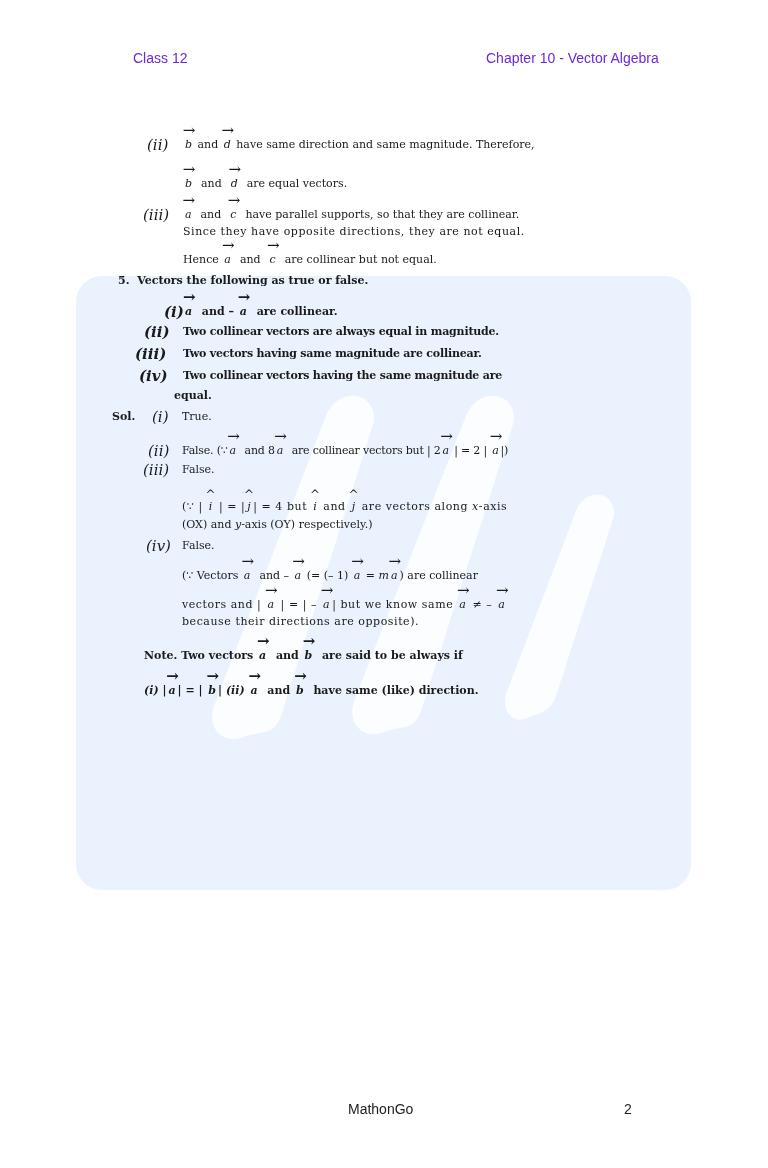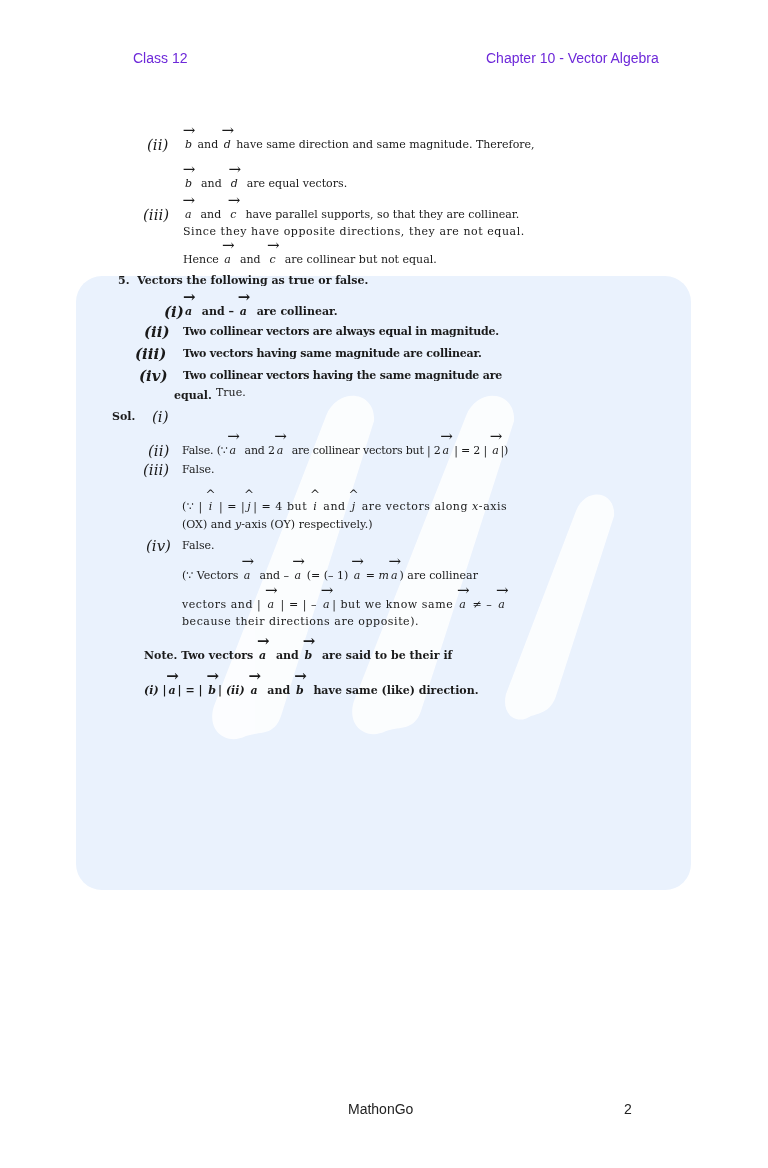--- a/index.html
+++ b/index.html
@@ -102,27 +102,27 @@
   <span class="lbl b" style="left:144px; top:323px;">(ii)</span>
   <div class="line b tight" style="left:183px; top:323px;">Two collinear vectors are always equal in magnitude.</div>
   <span class="lbl b" style="left:135px; top:345px;">(iii)</span>
   <div class="line b tight" style="left:183px; top:345px;">Two vectors having same magnitude are collinear.</div>
   <span class="lbl b" style="left:139px; top:367px;">(iv)</span>
   <div class="line b tight" style="left:183px; top:367px;">Two collinear vectors having the same magnitude are</div>
   <div class="line b" style="left:174px; top:387px;">equal.</div>
 
   <span class="line b" style="left:112px; top:408px;">Sol.</span>
   <span class="lbl" style="left:152px; top:408px;">(i)</span>
-  <div class="line" style="left:182px; top:384px;margin-left:34px;">True.</div>
+  <div class="line" style="left:182px; top:408px;">True.</div>
 
   <span class="lbl" style="left:148px; top:442px;">(ii)</span>
   <div class="line tight" style="left:182px; top:442px;">
     <span>False.</span>
     <span>(∵</span><span class="vec">a</span>&nbsp;
-    <span>and 2</span><span class="vec">a</span>&nbsp;
+    <span>and 8</span><span class="vec">a</span>&nbsp;
     <span>are collinear vectors but | 2</span><span class="vec">a</span>
     <span>| = 2 |</span>
     <span class="vec">a</span><span>|)</span>
   </div>
 
   <span class="lbl" style="left:143px; top:461px;">(iii)</span>
   <div class="line" style="left:182px; top:461px;">False.</div>
   <div class="line wide" style="left:182px; top:498px;">
     <span>(∵ |</span>
     <span class="hat">i</span>
@@ -160,21 +160,21 @@
     <span class="vec">a</span>
   </div>
   <div class="line wide" style="left:182px; top:613px;">because their directions are opposite).</div>
 
   <div class="line b" style="left:144px; top:647px;">
     <span>Note.</span>
     <span>Two vectors</span>
     <span class="vec">a</span>&nbsp;
     <span>and</span>
     <span class="vec">b</span>&nbsp;
-    <span>are said to be their if</span>
+    <span>are said to be always if</span>
   </div>
   <div class="line b" style="left:144px; top:682px;">
     <span class="i">(i)</span>
     <span>|</span><span class="vec">a</span><span>| = |</span>
     <span class="vec">b</span><span>|</span>
     <span class="i">(ii)</span>
     <span class="vec">a</span>&nbsp;
     <span>and</span>
     <span class="vec">b</span>&nbsp;
     <span>have same (like) direction.</span>

